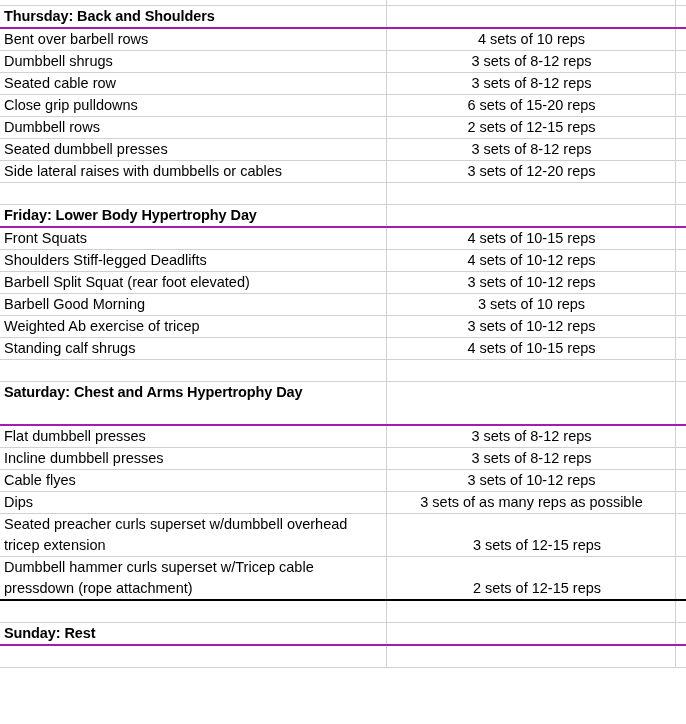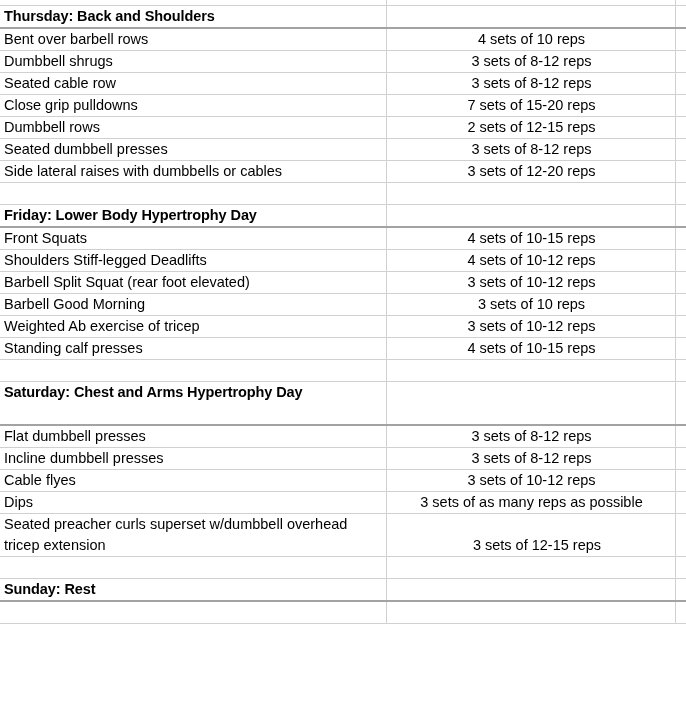--- a/index.html
+++ b/index.html
@@ -47,21 +47,21 @@
     color: #000000;
     background: #ffffff;
   }
 
   
   tr.toprule td { height: 5px; line-height: 5px; }
 
   
   tr.dayhead td {
     font-weight: bold;
-    border-bottom: 2px solid #a3a3a3;
+    border-bottom: 2px solid #a21caf;
     vertical-align: bottom;
   }
   tr.dayhead td.exercise { letter-spacing: -0.1px; }
 
   
   tr.tall td {
     height: 42px;
     white-space: normal;
   }
   tr.tall td.exercise {
@@ -114,21 +114,21 @@
           <td class="reps">3 sets of 8-12 reps</td>
           <td class="extra"></td>
         </tr>
         <tr>
           <td class="exercise">Seated cable row</td>
           <td class="reps">3 sets of 8-12 reps</td>
           <td class="extra"></td>
         </tr>
         <tr>
           <td class="exercise">Close grip pulldowns</td>
-          <td class="reps">7 sets of 15-20 reps</td>
+          <td class="reps">6 sets of 15-20 reps</td>
           <td class="extra"></td>
         </tr>
         <tr>
           <td class="exercise">Dumbbell rows</td>
           <td class="reps">2 sets of 12-15 reps</td>
           <td class="extra"></td>
         </tr>
         <tr>
           <td class="exercise">Seated dumbbell presses</td>
           <td class="reps">3 sets of 8-12 reps</td>
@@ -168,21 +168,21 @@
           <td class="exercise">Barbell Good Morning</td>
           <td class="reps">3 sets of 10 reps</td>
           <td class="extra"></td>
         </tr>
         <tr>
           <td class="exercise">Weighted Ab exercise of tricep</td>
           <td class="reps">3 sets of 10-12 reps</td>
           <td class="extra"></td>
         </tr>
         <tr>
-          <td class="exercise">Standing calf presses</td>
+          <td class="exercise">Standing calf shrugs</td>
           <td class="reps">4 sets of 10-15 reps</td>
           <td class="extra"></td>
         </tr>
         <tr class="spacer">
           <td class="exercise"></td>
           <td class="reps"></td>
           <td class="extra"></td>
         </tr>
         <tr class="dayhead tall">
           <td class="exercise">Saturday: Chest and Arms Hypertrophy Day</td>
@@ -207,20 +207,25 @@
         <tr>
           <td class="exercise">Dips</td>
           <td class="reps">3 sets of as many reps as possible</td>
           <td class="extra"></td>
         </tr>
         <tr class="tall">
           <td class="exercise">Seated preacher curls superset w/dumbbell overhead tricep extension</td>
           <td class="reps">3 sets of 12-15 reps</td>
           <td class="extra"></td>
         </tr>
+        <tr class="tall" style="border-bottom: 2px solid rgb(0, 0, 0);">
+          <td class="exercise" style="border-bottom: 2px solid rgb(0, 0, 0);">Dumbbell hammer curls superset w/Tricep cable pressdown (rope attachment)</td>
+          <td class="reps" style="border-bottom: 2px solid rgb(0, 0, 0);">2 sets of 12-15 reps</td>
+          <td class="extra" style="border-bottom: 2px solid rgb(0, 0, 0);"></td>
+        </tr>
         <tr class="spacer">
           <td class="exercise"></td>
           <td class="reps"></td>
           <td class="extra"></td>
         </tr>
         <tr class="dayhead">
           <td class="exercise">Sunday: Rest</td>
           <td class="reps"></td>
           <td class="extra"></td>
         </tr>

